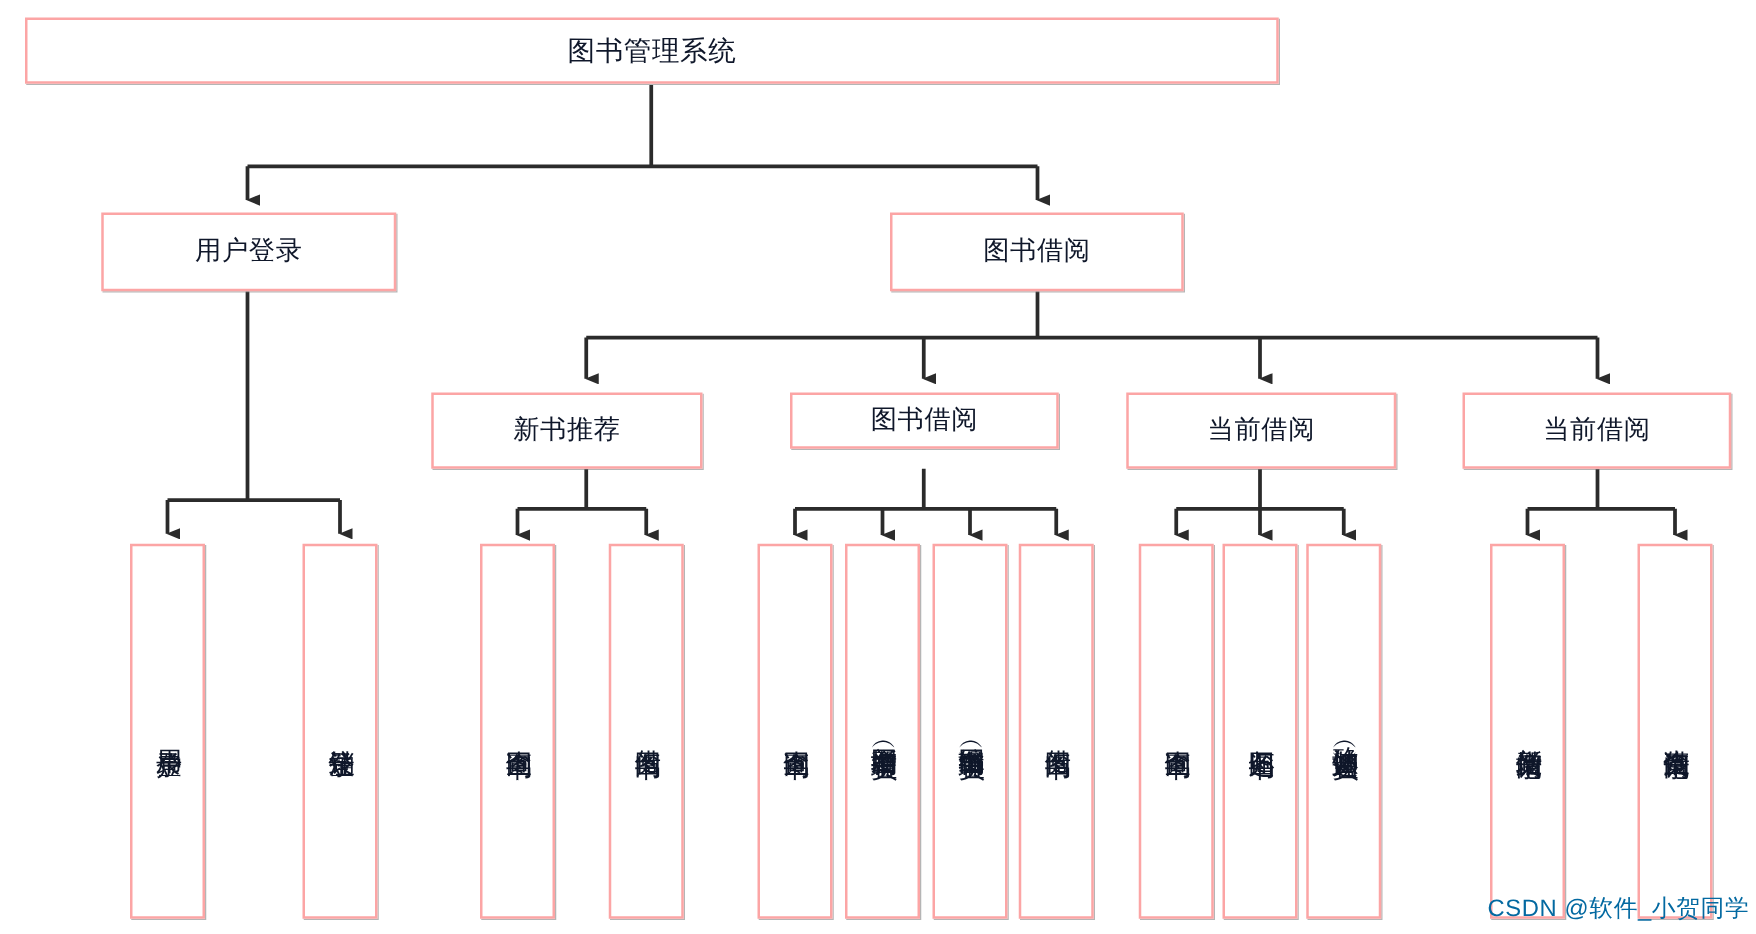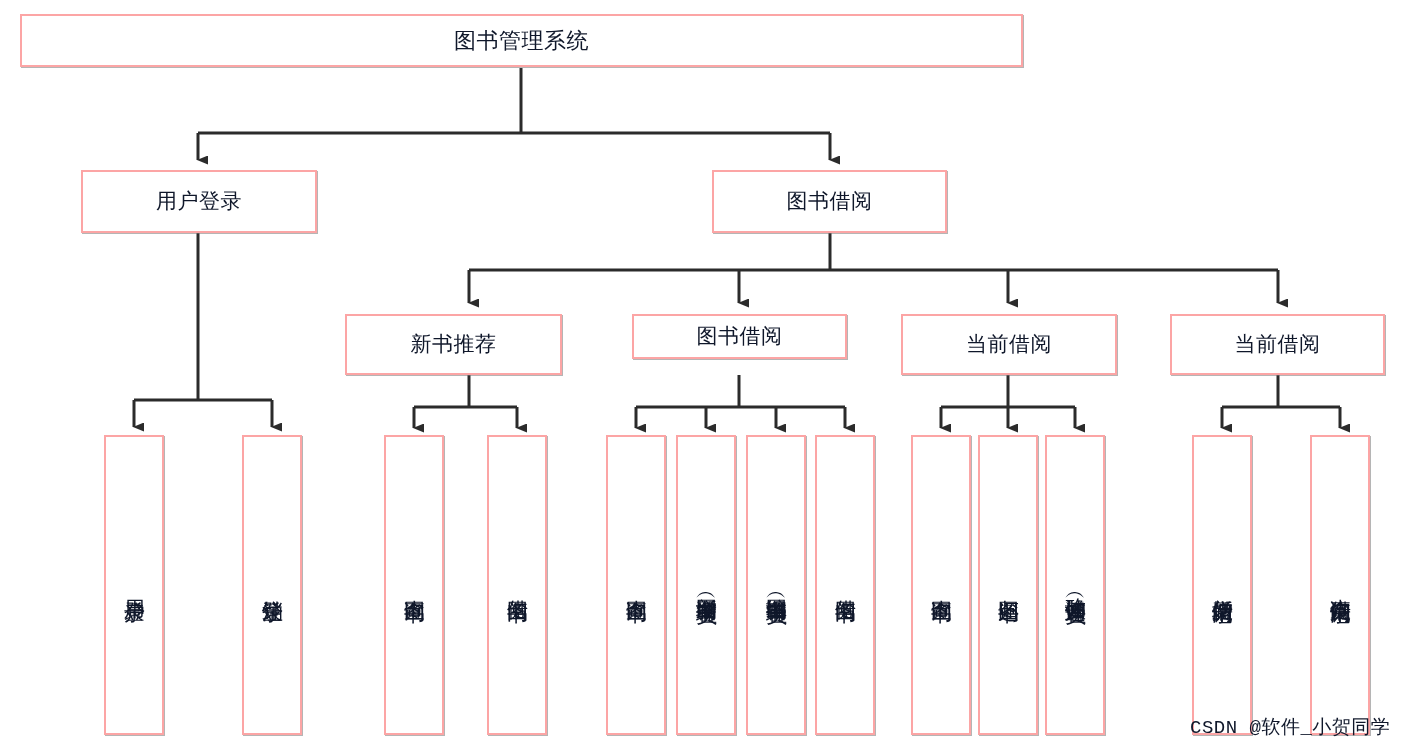--- a/index.html
+++ b/index.html
@@ -60,25 +60,24 @@
     text-orientation: upright;
     font-size: 21px;
     line-height: 1.18;
     letter-spacing: 1px;
     white-space: normal;
     max-height: 270px;
   }
   .watermark {
     position: absolute;
     font-size: 19px;
-    color: #0f172a;
+    color: #0369a1;
     white-space: nowrap;
     letter-spacing: 0.5px;
     user-select: none;
-    font-family: Liberation Mono, monospace;
   }
 </style>
 </head>
 <body>
 
 <div id="canvas">
 
   <svg class="wires" viewBox="0 0 1405 747">
     <defs>
       <marker id="arrow" markerWidth="9" markerHeight="11" refX="4.5" refY="10" orient="auto" markerUnits="userSpaceOnUse">

